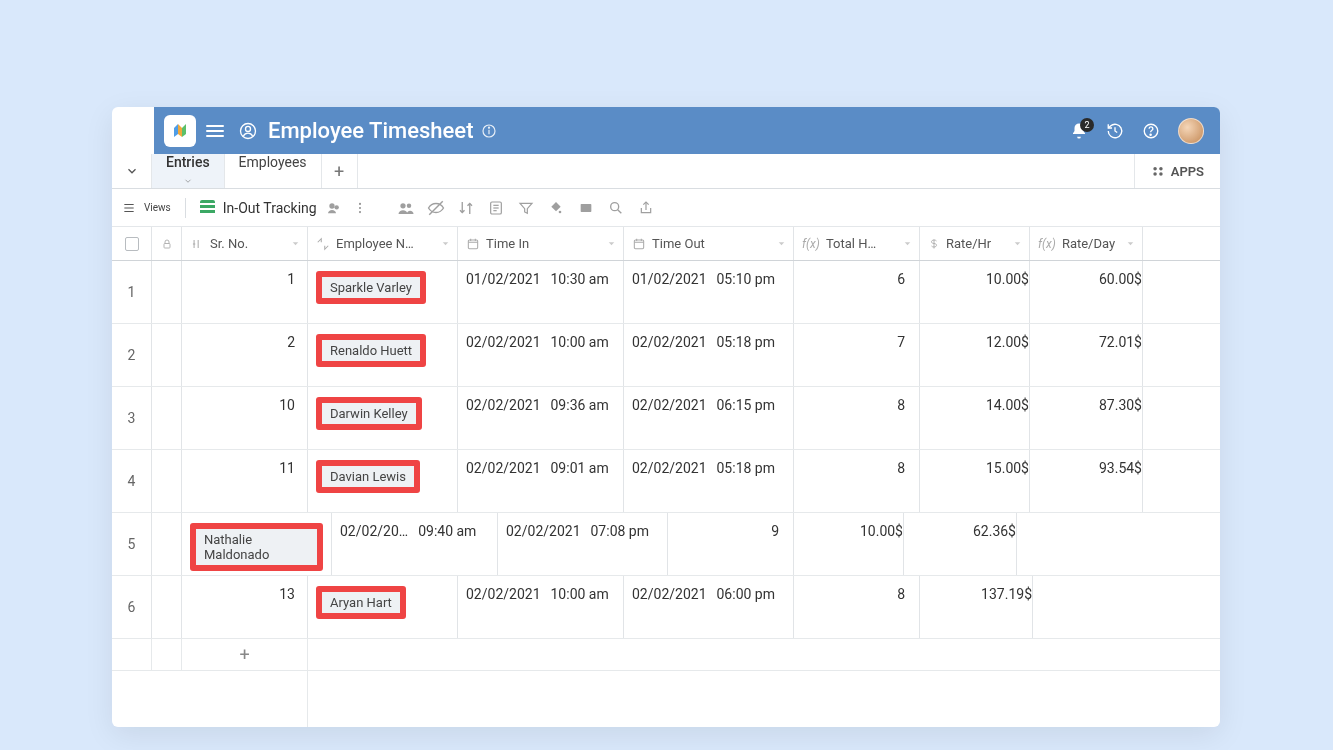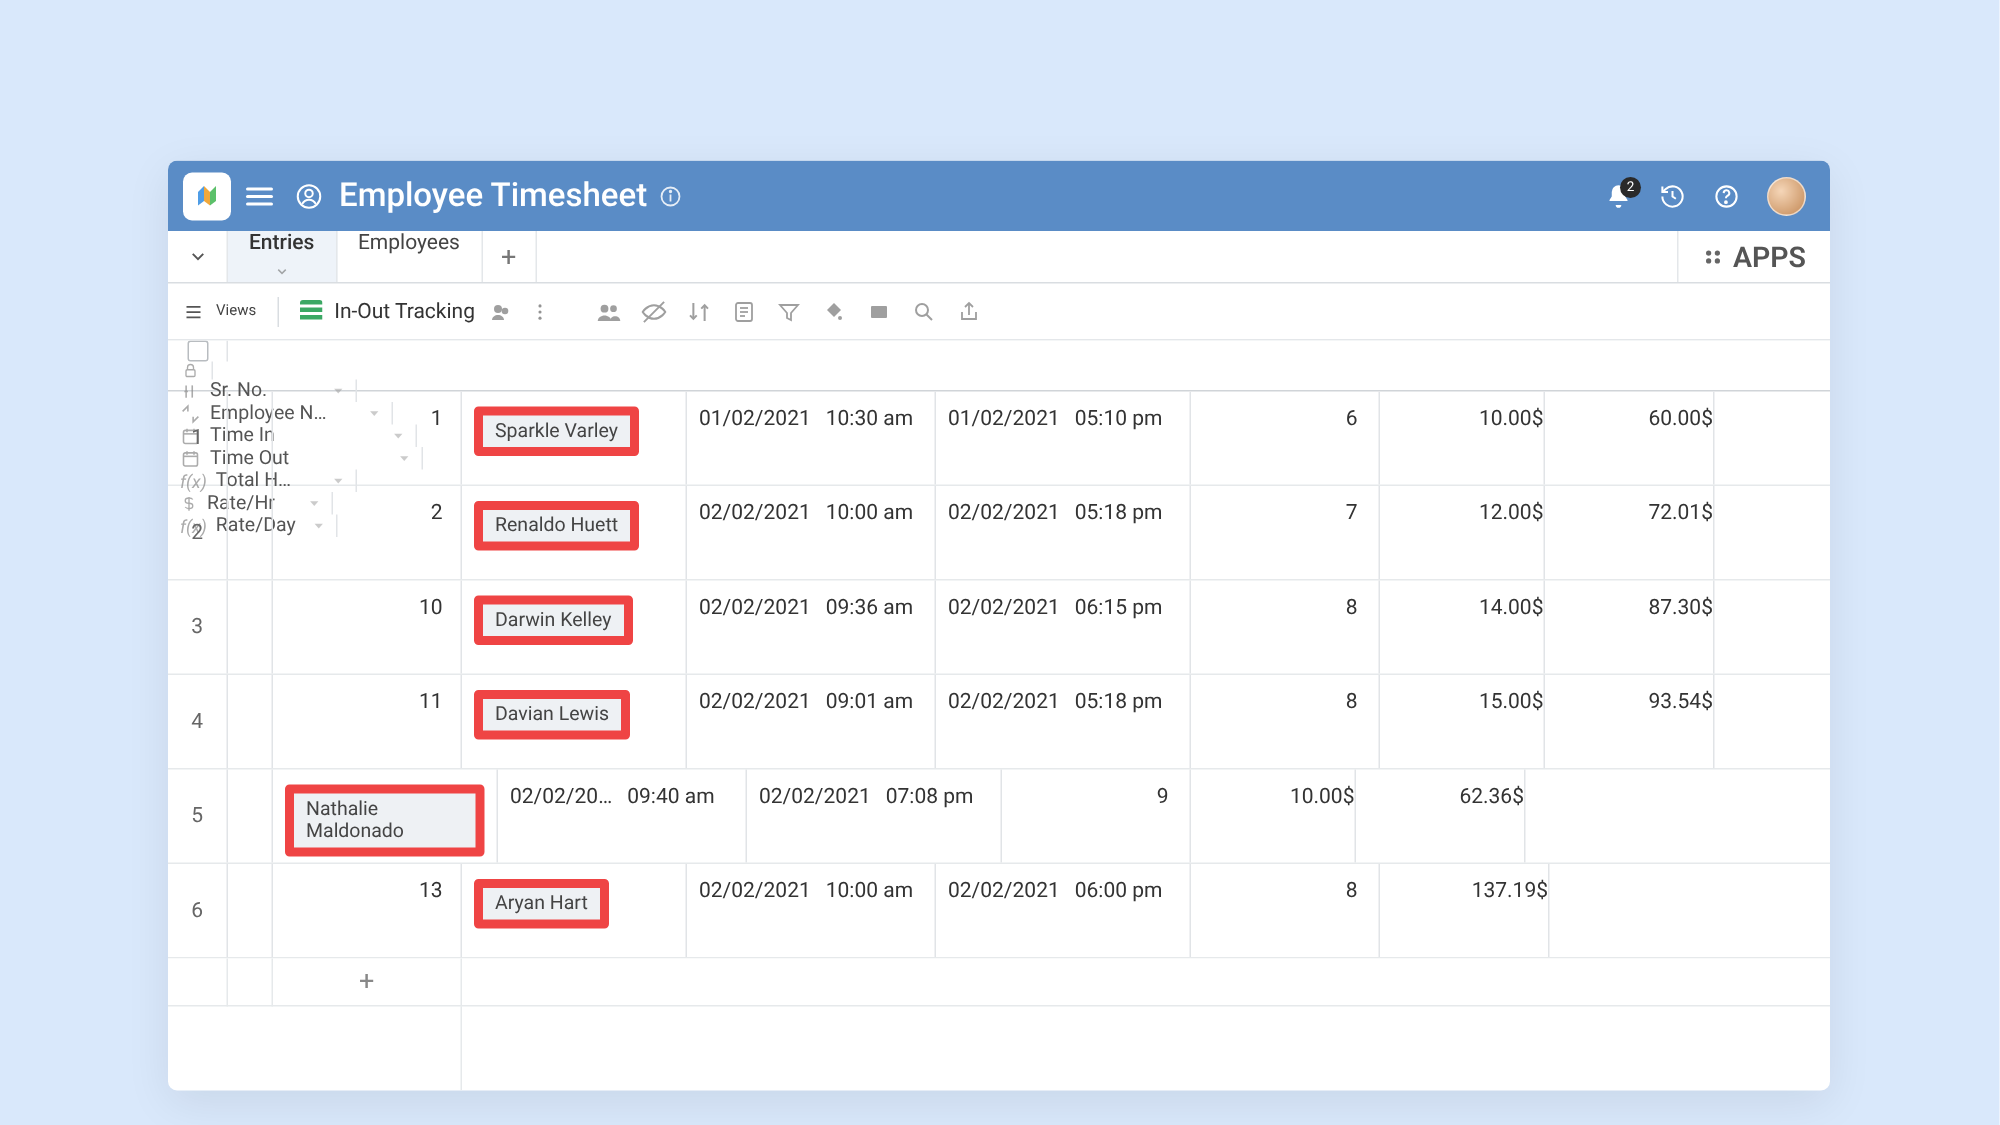--- a/index.html
+++ b/index.html
@@ -25,20 +25,21 @@
     flex-direction: column;
   }
   
   .topbar {
     background: #5a8cc6;
     height: 47px;
     display: flex;
     align-items: center;
     padding: 0 10px;
     color: #fff;
+    margin-left: 42px;
   }
   .logo-chip {
     width: 32px; height: 32px;
     background: #fff;
     border-radius: 6px;
     display: flex; align-items:center; justify-content:center;
     margin-right: 10px;
   }
   .logo-glyph { font-size: 16px; }
   .hamburger { display:flex; flex-direction:column; gap:3px; cursor:pointer; margin-right:14px;}
@@ -76,21 +77,21 @@
     border-right:1px solid #e4e7ea;
     gap:6px;
     flex-direction:column;
   }
   .tab.active { background:#eef3f9; color:#333; font-weight:500; }
   .tab .caret { opacity:0.55; }
   .tab.addtab { width:36px; justify-content:center; font-size:18px; color:#777; }
   .tabsrow-spacer { flex:1; }
   .apps-btn {
     display:flex; align-items:center; gap:6px;
-    padding:0 16px; font-size:19px; font-weight:600; color:#555;
+    padding:0 16px; font-size:13px; font-weight:600; color:#555;
     border-left:1px solid #e4e7ea; cursor:pointer;
   }
   
   .toolbar {
     height:38px; display:flex; align-items:center;
     padding:0 10px; gap:12px;
     border-bottom:1px solid #e4e7ea;
     color:#555;
   }
   .views-btn { display:flex; align-items:center; gap:8px; font-size:10px; cursor:pointer; color:#444;}
@@ -104,21 +105,20 @@
       linear-gradient(#3ba864,#3ba864) left 5px/15px 3px no-repeat,
       linear-gradient(#3ba864,#3ba864) left 10px/15px 3px no-repeat;
     border-radius:2px;
   }
   .tbicon { width:18px; height:18px; display:inline-flex; align-items:center; justify-content:center; opacity:0.7; cursor:pointer;}
   
   .grid-wrap { flex:1; overflow:hidden; position:relative; display:flex; flex-direction:column;}
   .hdr-row {
     display:flex; height:34px; border-bottom:1px solid #d0d4d8;
     background:#fff;
-    flex-direction:column;
   }
   .col {
     border-right:1px solid #e1e4e7;
     display:flex; align-items:center;
     padding:0 8px; font-size:13px; color:#555;
     position:relative;
   }
   .hdr-row .col { padding-right: 8px; }
   .col .hdr-content { display:flex; align-items:center; gap:6px; flex:1; overflow:hidden;}
   .col .hdr-caret { position:absolute; right:6px; opacity:0.5; }

